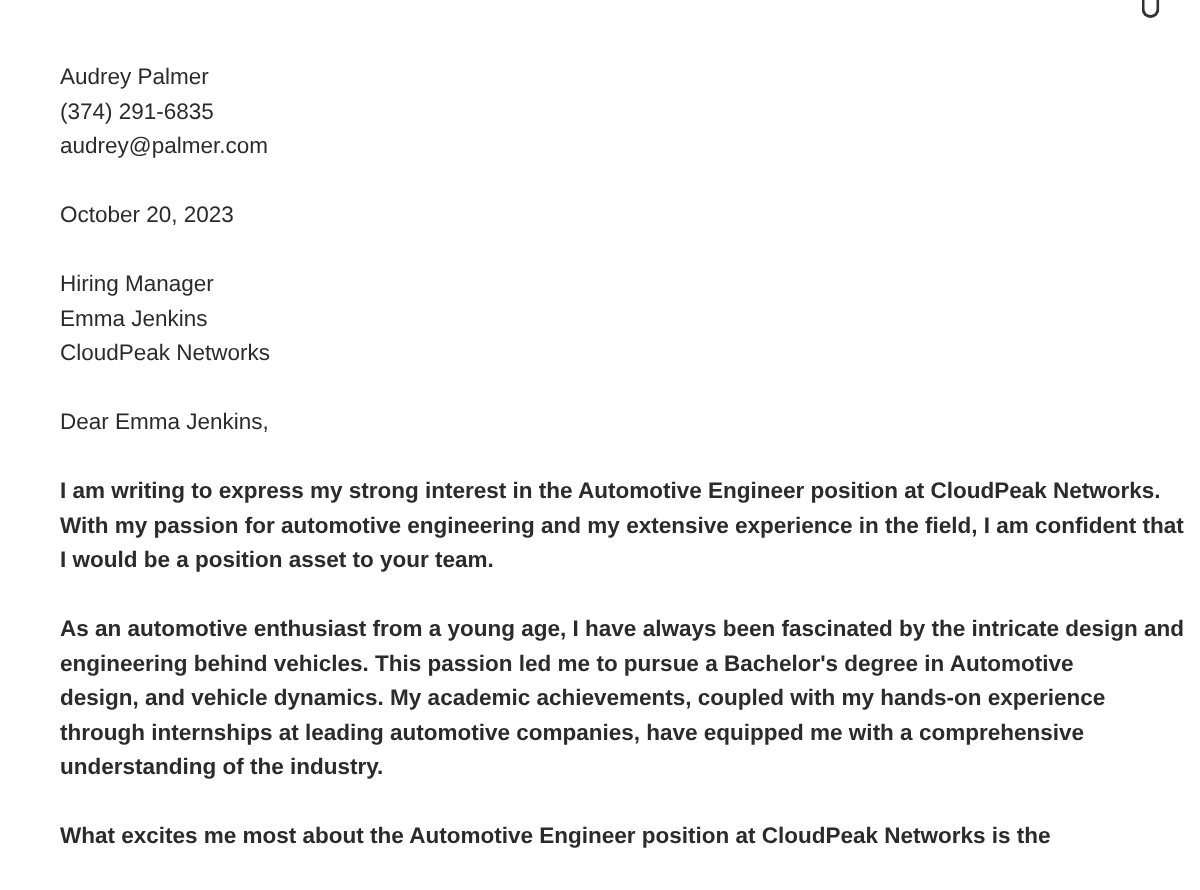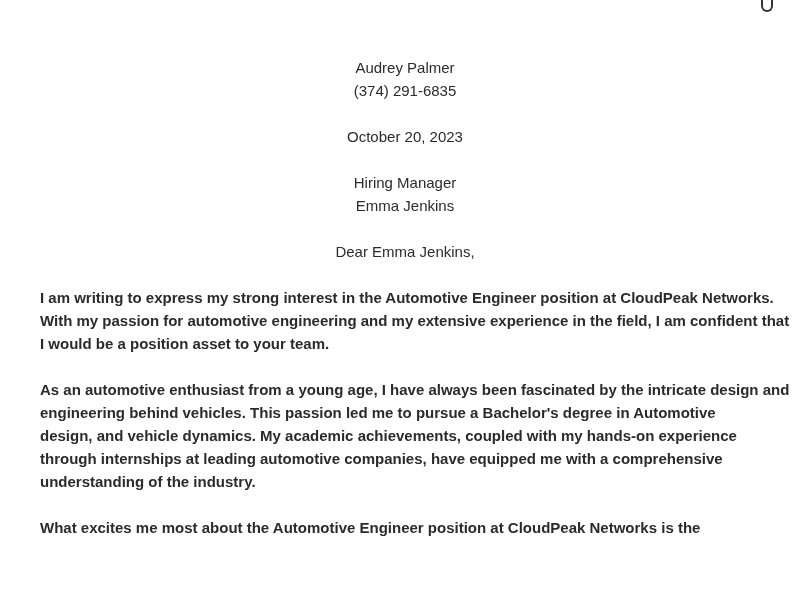--- a/index.html
+++ b/index.html
@@ -28,22 +28,21 @@
       box-sizing: border-box;
     }
     .letter {
       position: absolute;
       left: 40px;
       top: 40px;
       width: 730px;
       line-height: 23px;
     }
     .block {
-      margin: 16px 0 23px 0;
-      text-align: center;
+      margin: 0 0 23px 0;
     }
     .line {
       display: block;
       white-space: nowrap;
     }
     p.para {
       margin: 0 0 23px 0;
       line-height: 23px;
       font-weight: bold;
     }
@@ -51,29 +50,31 @@
 </head>
 <body>
 
 <div class="top-icon"></div>
 
 <div class="letter">
 
   <div class="block">
     <span class="line">Audrey Palmer</span>
     <span class="line">(374) 291-6835</span>
+    <span class="line">audrey@palmer.com</span>
   </div>
 
   <div class="block">
     <span class="line">October 20, 2023</span>
   </div>
 
   <div class="block">
     <span class="line">Hiring Manager</span>
     <span class="line">Emma Jenkins</span>
+    <span class="line">CloudPeak Networks</span>
   </div>
 
   <div class="block">
     <span class="line">Dear Emma Jenkins,</span>
   </div>
 
   <p class="para">
     <span class="line">I am writing to express my strong interest in the Automotive Engineer position at CloudPeak Networks.</span>
     <span class="line">With my passion for automotive engineering and my extensive experience in the field, I am confident that</span>
     <span class="line">I would be a position asset to your team.</span>

